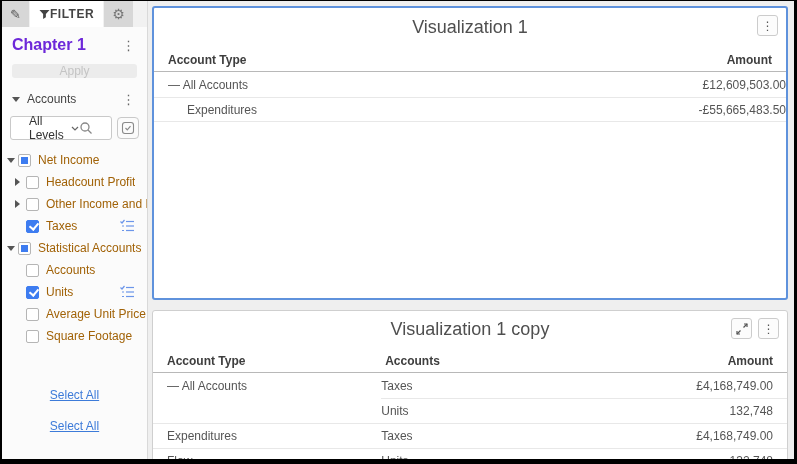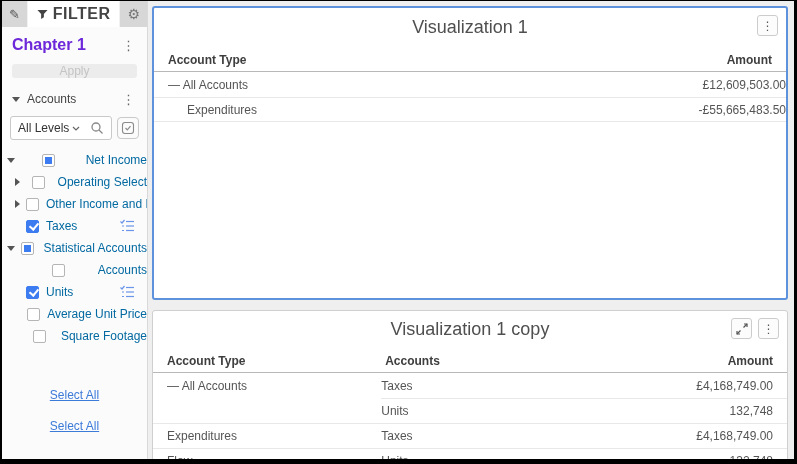--- a/index.html
+++ b/index.html
@@ -8,37 +8,37 @@
     width: 797px; height: 464px;
     border: solid #000; border-width: 1px 3px 5px 2px;
     display: flex; overflow: hidden; background: #efefef;
   }
 
   
   .sidebar { width: 146px; flex: none; background: #fbfbfb; border-right: 1px solid #d9d9d9; display: flex; flex-direction: column; }
   .tabbar { height: 26px; background: #f1f1f1; display: flex; align-items: stretch; flex: none; }
   .tab { display: flex; align-items: center; justify-content: center; cursor: pointer; }
   .tab-pencil { width: 27px; background: #d7d7d7; color: #555; font-size: 13px; margin-right: 1px; }
-  .tab-filter { background: #fff; padding: 0 9px; gap: 5px; font-weight: bold; font-size: 16px; color: #444; letter-spacing: .5px; margin-right: 1px; }
+  .tab-filter { background: #fff; padding: 0 9px; font-weight: bold; font-size: 12px; color: #444; letter-spacing: .5px; margin-right: 1px; }
   .tab-gear { width: 29px; background: #d7d7d7; color: #777; font-size: 14px; }
   .chapter-row { display: flex; justify-content: space-between; align-items: center; padding: 9px 10px 4px 10px; }
   .chapter-title { font-size: 16px; font-weight: bold; color: #6d28d9; }
   .kebab { color: #666; font-size: 13px; line-height: 1; cursor: pointer; padding: 0 2px; }
   .apply-btn { margin: 6px 10px 0; height: 26px; background: #ececec; color: #c4c4c4; border: none; border-radius: 3px; font-size: 12px; font-family: "Liberation Sans", sans-serif; }
   .section-row { display: flex; align-items: center; padding: 14px 10px 2px 10px; }
   .tri-down { width: 0; height: 0; border-left: 4px solid transparent; border-right: 4px solid transparent; border-top: 5px solid #555; margin-right: 7px; flex: none; }
   .tri-right { width: 0; height: 0; border-top: 4px solid transparent; border-bottom: 4px solid transparent; border-left: 5px solid #555; flex: none; }
   .section-label { font-size: 12px; color: #444; flex: 1; }
   .level-row { display: flex; align-items: center; margin: 8px 8px 0 8px; gap: 5px; }
-  .level-select { flex: 1; height: 24px; border: 1px solid #c9c9c9; border-radius: 3px; background: #fff; display: flex; align-items: center; padding: 0 7px; font-size: 12px; color: #333; cursor: pointer; }
+  .level-select { flex: 1; height: 24px; border: 1px solid #c9c9c9; border-radius: 3px; background: #fff; display: flex; align-items: center; padding: 0 18px; font-size: 12px; color: #333; cursor: pointer; }
   .chev { margin-left: 3px; flex: none; display: flex; }
   .lvl-search { margin-left: auto; flex: none; display: flex; }
   .toggle-btn { width: 22px; height: 22px; border: 1px solid #c9c9c9; border-radius: 4px; background: #fbfbfb; display: flex; align-items: center; justify-content: center; flex: none; cursor: pointer; }
   .tree { margin-top: 9px; }
-  .tree-item { display: flex; align-items: center; height: 22px; font-size: 12px; color: #0369a1; cursor: pointer; justify-content: space-between; }
+  .tree-item { display: flex; align-items: center; height: 22px; font-size: 12px; color: #a16207; cursor: pointer; }
   .lvl0 { padding-left: 5px; }
   .lvl1 { padding-left: 13px; }
   .arrow-slot { width: 11px; flex: none; display: flex; align-items: center; }
   .cb { width: 13px; height: 13px; border: 1px solid #b5b5b5; border-radius: 2px; background: #fff; flex: none; margin-right: 7px; position: relative; }
   .cb.checked { background: #3d7cf0; border-color: #3d7cf0; }
   .cb.checked::after { content: ""; position: absolute; left: 3.5px; top: 0.5px; width: 4px; height: 7px; border: solid #fff; border-width: 0 2px 2px 0; transform: rotate(40deg); }
   .cb.ind::after { content: ""; position: absolute; left: 2px; top: 2px; width: 7px; height: 7px; background: #3d7cf0; }
   .tree-label { white-space: nowrap; overflow: hidden; }
   .list-icon { margin-left: auto; margin-right: 12px; display: flex; flex: none; }
   .links { margin-top: 24px; text-align: center; font-size: 12px; color: #3d7bd9; }
@@ -138,21 +138,21 @@
             <span class="tri-down"></span>
           </span>
         <span class="cb ind"></span>
         <span class="tree-label">Net Income</span>
       </div>
       <div class="tree-item lvl1">
         <span class="arrow-slot">
             <span class="tri-right"></span>
           </span>
         <span class="cb"></span>
-        <span class="tree-label">Operating Select</span>
+        <span class="tree-label">Headcount Profit</span>
       </div>
       <div class="tree-item lvl1">
         <span class="arrow-slot">
             <span class="tri-right"></span>
           </span>
         <span class="cb"></span>
         <span class="tree-label">Other Income and Exp...</span>
       </div>
       <div class="tree-item lvl1">
         <span class="arrow-slot"></span>

